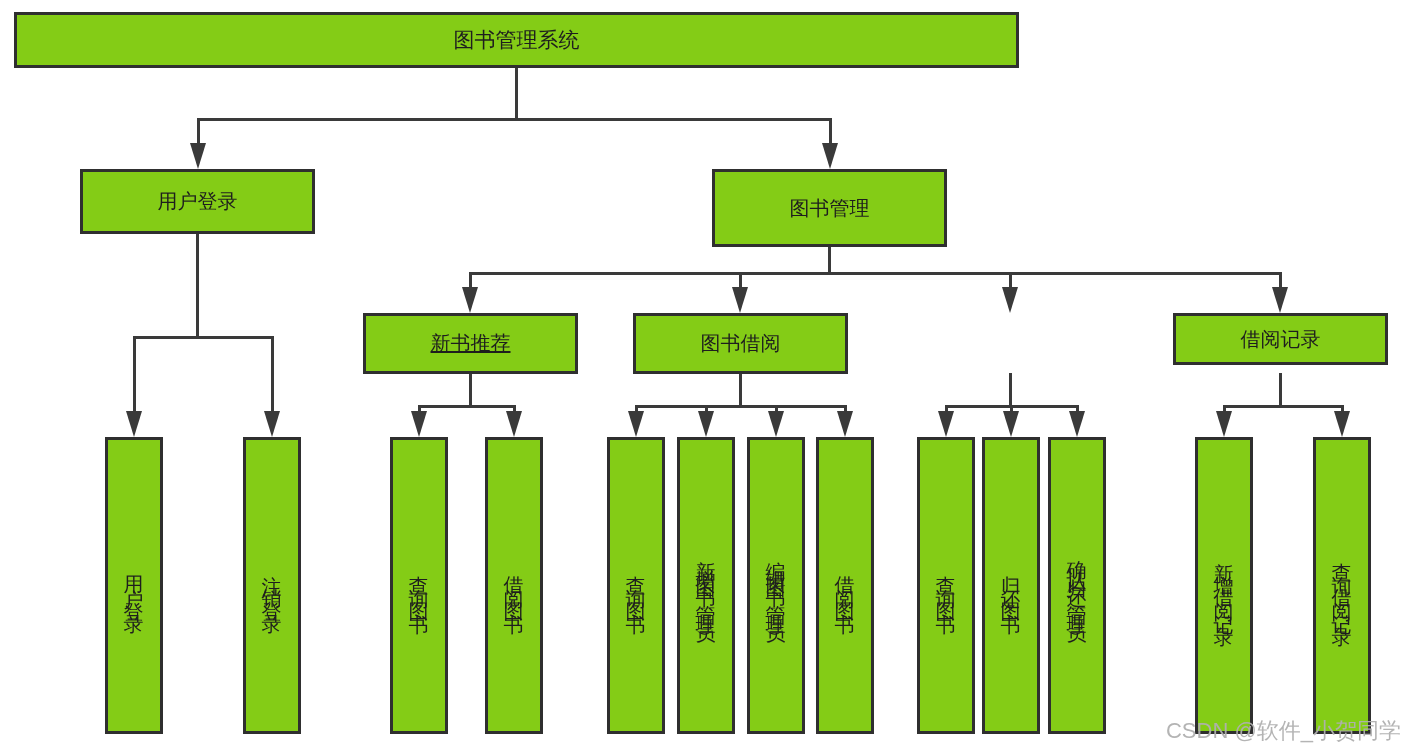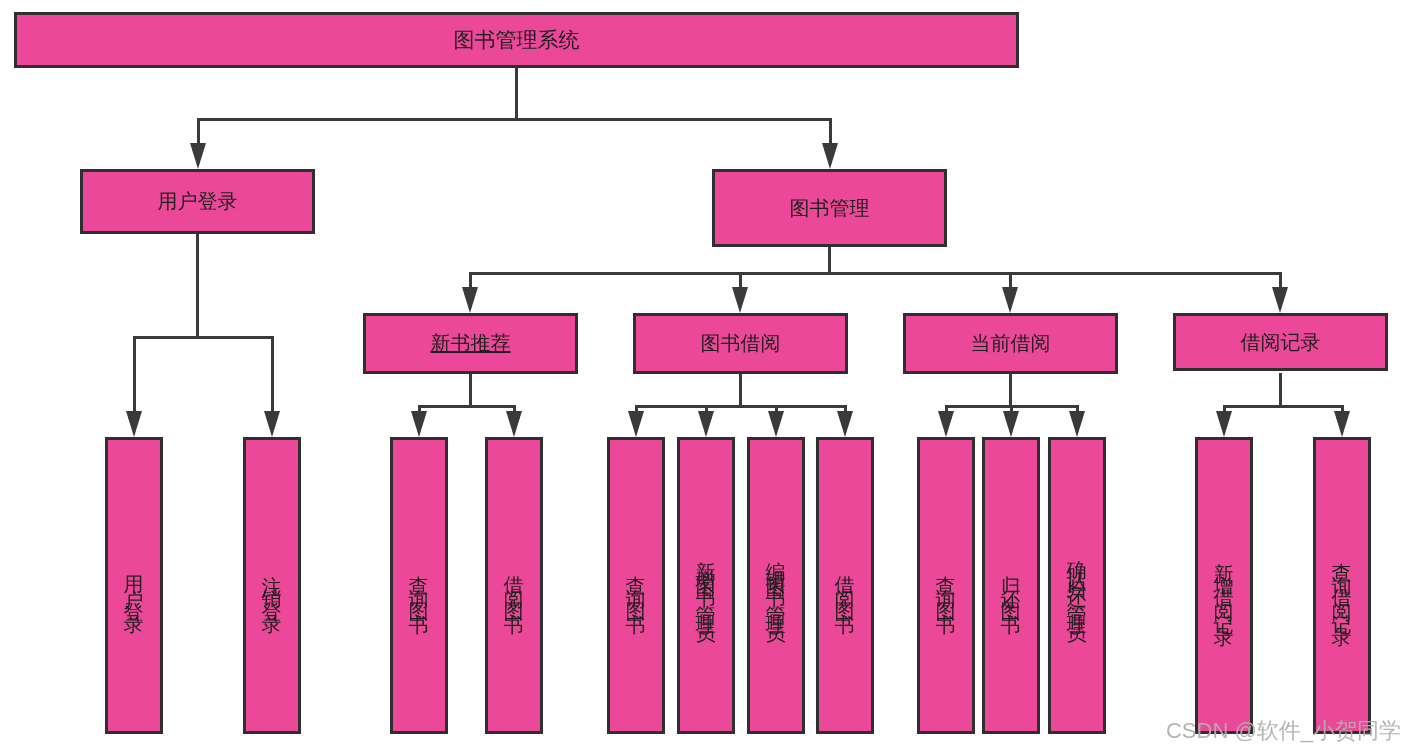--- a/index.html
+++ b/index.html
@@ -2,21 +2,21 @@
 <html style="--line: #3a3a3a; --border: #2f2f2f; --text: #1e1e1e; --wm: #b0b0b0; --bg: #ffffff;"><head>
 <meta charset="utf-8">
 <style>
   html,body { margin:0; padding:0; background:#ffffff; }
   .canvas {
     position:relative; width:1405px; height:747px; background:var(--bg,#ffffff);
     font-family:"Liberation Sans", sans-serif; overflow:hidden;
     color:var(--text,#1e1e1e);
   }
   .box {
-    position:absolute; background:#ec4899; border:3px solid var(--border,#2f2f2f);
+    position:absolute; background:#84cc16; border:3px solid var(--border,#2f2f2f);
     box-sizing:border-box; display:flex; align-items:center; justify-content:center;
     font-size:20px; color:var(--text,#1e1e1e); z-index:2;
   }
   .root-box { font-size:21px; }
   .vt {
     writing-mode:vertical-rl; text-orientation:upright;
     letter-spacing:13px; line-height:1;
   }
   .vt-tight { letter-spacing:9px; }
   .vline, .hline { position:absolute; background:var(--line,#3a3a3a); z-index:1; }
@@ -72,24 +72,21 @@
   <div class="arrow" style="left:1002px; top:287px;"></div>
   <div class="vline" style="left:1279px; top:272px; height:17px;"></div>
   <div class="arrow" style="left:1272px; top:287px;"></div>
 
   <div class="box" style="left:363px; top:313px; width:215px; height:61px;text-decoration:underline;">
     <span>新书推荐</span>
   </div>
   <div class="box" style="left:633px; top:313px; width:215px; height:61px;">
     <span>图书借阅</span>
   </div>
-  <div class="box" style="left:903px; top:313px; width:215px; height:61px;">
-    <span>当前借阅</span>
-  </div>
-  <div class="box" style="left:1173px; top:313px; width:215px; height:58px;">
+  <div class="box" style="left:1173px; top:313px; width:215px; height:52px;">
     <span>借阅记录</span>
   </div>
 
   <div class="vline" style="left:469px; top:373px; height:34px;"></div>
   <div class="hline" style="left:418px; top:405px; width:98px;"></div>
   <div class="vline" style="left:418px; top:405px; height:8px;"></div>
   <div class="arrow" style="left:411px; top:411px;"></div>
   <div class="vline" style="left:513px; top:405px; height:8px;"></div>
   <div class="arrow" style="left:506px; top:411px;"></div>
 

